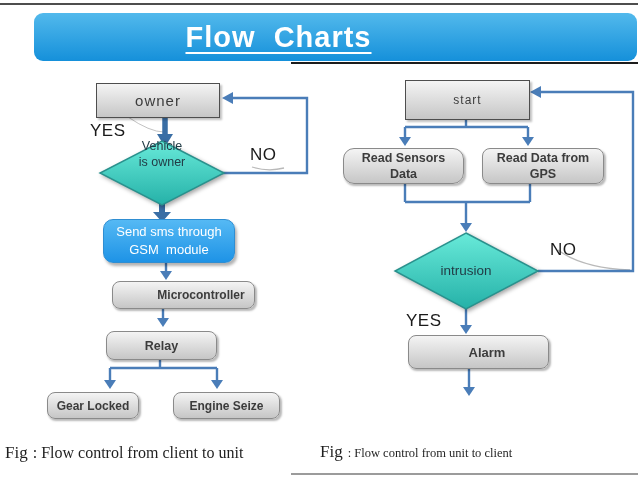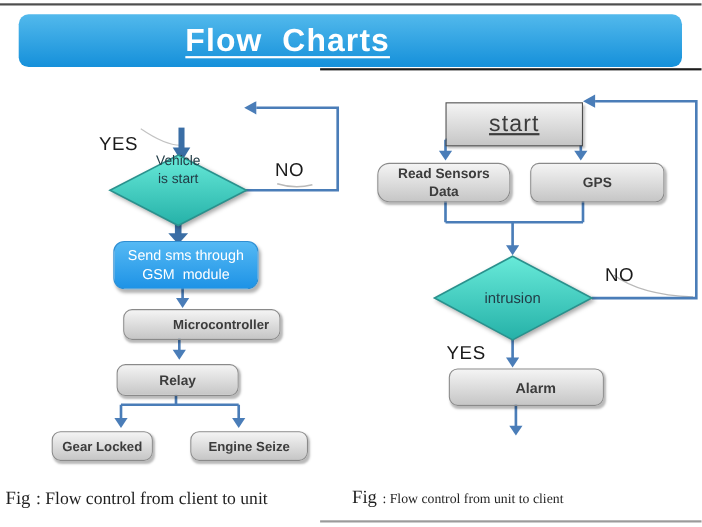--- a/index.html
+++ b/index.html
@@ -1,21 +1,21 @@
 <!DOCTYPE html>
 <html><head>
 <meta charset="utf-8">
 <style>
   html,body{margin:0;padding:0;background:#fff;}
   .slide{position:relative;width:638px;height:479px;background:#ffffff;overflow:hidden;
          font-family:"Liberation Sans",sans-serif;}
   .top-rule{position:absolute;left:0;top:3px;width:638px;height:2px;background:#4e4e4e;}
 
   
-  .banner{position:absolute;left:17px;top:13px;width:603px;height:48px;border-radius:9px;
+  .banner{position:absolute;left:34px;top:13px;width:603px;height:48px;border-radius:9px;
           background:linear-gradient(#52b9ec,#1590da);display:flex;align-items:center;justify-content:center;}
   .banner-title{color:#ffffff;font-size:29px;font-weight:bold;white-space:pre;
                 transform:translateX(-57px);letter-spacing:1px;
                 text-decoration:underline;text-decoration-thickness:2px;text-underline-offset:5px;}
 
   
   .frame-right{position:absolute;left:291px;top:62px;width:347px;height:409px;
                border-top:2px solid #1c1c1c;border-bottom:2px solid #9b9b9b;}
 
   svg.connectors{position:absolute;left:0;top:0;}
@@ -33,21 +33,21 @@
   .lbl{position:absolute;color:#1a1a1a;font-size:17px;letter-spacing:0.5px;}
   .diamond-text{position:absolute;text-align:center;color:#223c46;line-height:1.25;}
 
   .caption{position:absolute;font-family:"Liberation Serif",serif;color:#1f1f1f;white-space:nowrap;}
   .caption .fig{font-size:17px;}
   .caption .cap-text{margin-left:5px;}
   .caption-left .cap-text{font-size:16px;}
   .caption-right .cap-text{font-size:12.5px;}
 
   .owner-node{left:96px;top:83px;width:122px;height:33px;font-size:15px;letter-spacing:1px;}
-  .start-node{left:405px;top:93px;width:123px;height:38px;font-size:21px;letter-spacing:1px;text-decoration:underline;}
+  .start-node{left:405px;top:80px;width:123px;height:38px;font-size:12px;letter-spacing:1px;}
   .sendsms-node{left:103px;top:219px;width:130px;height:42px;font-size:13px;line-height:1.4;}
   .micro-node{left:112px;top:281px;width:106px;height:26px;font-size:12px;padding-left:35px;}
   .relay-node{left:106px;top:331px;width:109px;height:27px;font-size:12.5px;}
   .gear-node{left:47px;top:392px;width:90px;height:25px;font-size:12px;}
   .engine-node{left:173px;top:392px;width:105px;height:25px;font-size:12px;}
   .sensors-node{left:343px;top:148px;width:119px;height:34px;font-size:12.5px;line-height:1.3;border-radius:11px;}
   .gps-node{left:482px;top:148px;width:120px;height:34px;font-size:12.5px;line-height:1.3;}
   .alarm-node{left:408px;top:335px;width:122px;height:32px;font-size:13px;padding-left:17px;}
   .sendsms2-node{left:408px;top:397px;width:122px;height:31px;font-size:13px;}
 </style>
@@ -108,27 +108,28 @@
       <polygon points="541,86 541,98 530,92"></polygon>
       <polygon points="399,137 411,137 405,146"></polygon>
       <polygon points="522,137 534,137 528,146"></polygon>
       <polygon points="460,223 472,223 466,232"></polygon>
       <polygon points="460,325 472,325 466,334"></polygon>
       <polygon points="463,387 475,387 469,396"></polygon>
     </g>
     <polygon points="466,233 538,271 466,309 395,271" fill="url(#tealGrad)" stroke="#2a918d" stroke-width="1.5" style="filter:drop-shadow(2px 2px 2px rgba(0,0,0,0.35))"></polygon>
   </svg>
 
+  <div class="node box-plain owner-node">owner</div>
 
   <div class="lbl" style="left:90px;top:121px;">YES</div>
   <div class="lbl" style="left:250px;top:145px;">NO</div>
 
   <div class="diamond-text" style="left:112px;top:139px;width:100px;font-size:12.5px;">
     <span>Vehicle</span><br>
-    <span>is start</span>
+    <span>is owner</span>
   </div>
 
   <div class="node box-blue sendsms-node">
     <span class="pre">Send sms through</span>
     <span class="pre">GSM  module</span>
   </div>
 
   <div class="node box-round micro-node">Microcontroller</div>
 
   <div class="node box-round relay-node">Relay</div>
@@ -142,20 +143,21 @@
   </div>
 
   <div class="node box-plain start-node">start</div>
 
   <div class="node box-round sensors-node">
     <span>Read Sensors</span>
     <span>Data</span>
   </div>
 
   <div class="node box-round gps-node">
+    <span>Read Data from</span>
     <span>GPS</span>
   </div>
 
   <div class="diamond-text" style="left:406px;top:263px;width:120px;font-size:13.5px;">intrusion</div>
 
   <div class="lbl" style="left:550px;top:240px;">NO</div>
   <div class="lbl" style="left:406px;top:311px;">YES</div>
 
   <div class="node box-round alarm-node">Alarm</div>
 

